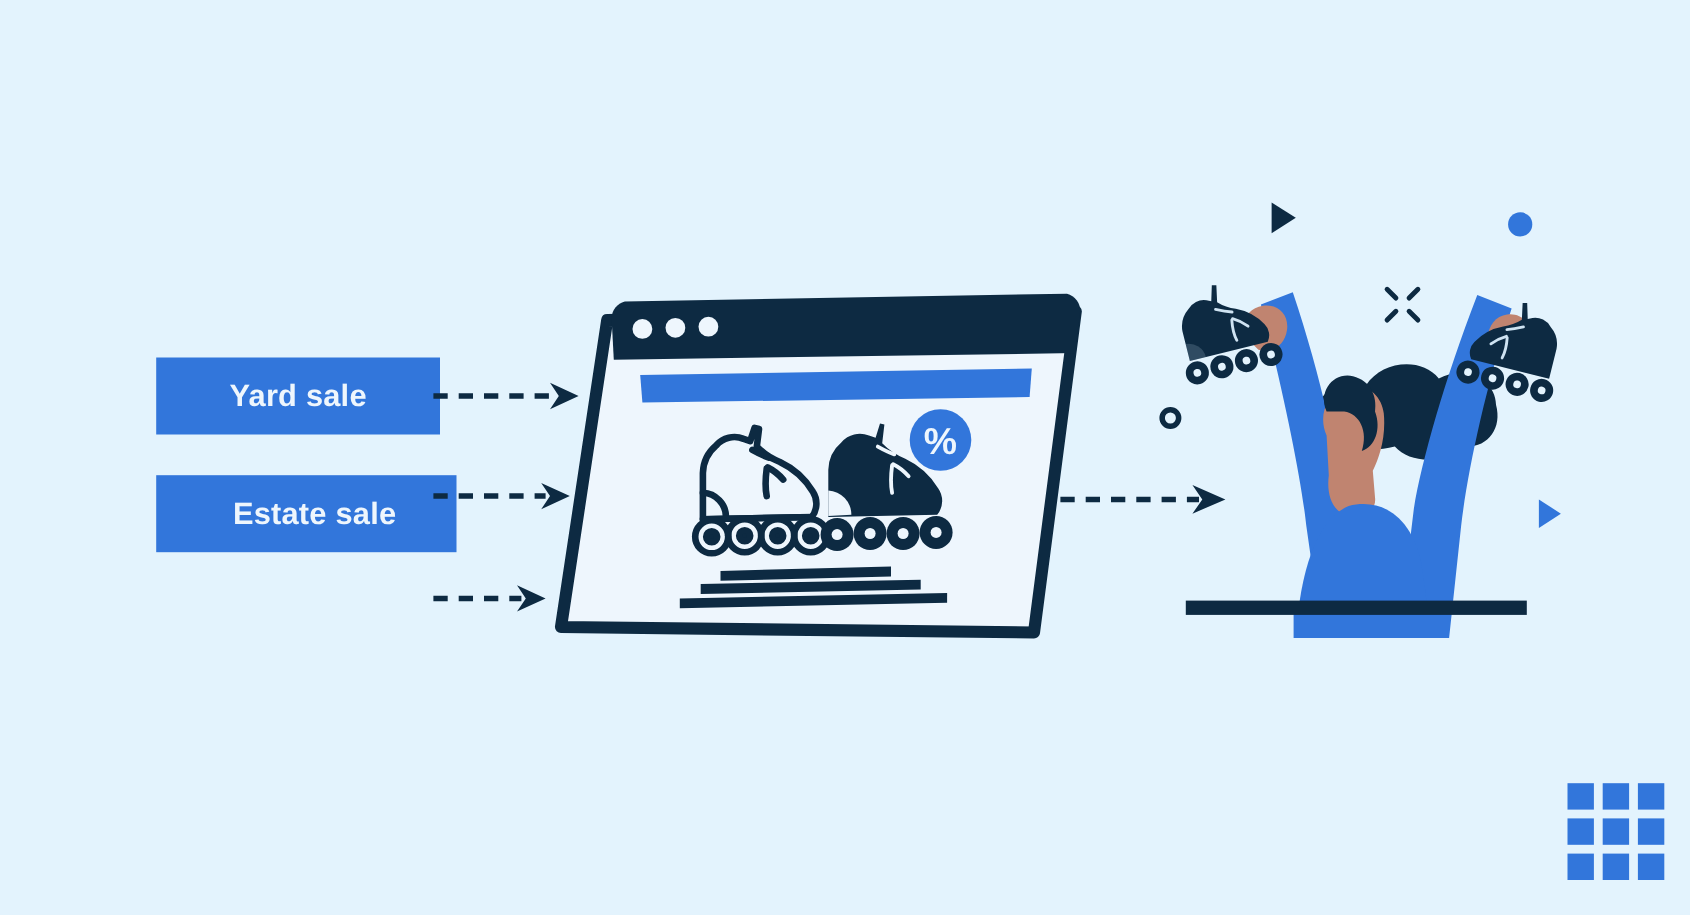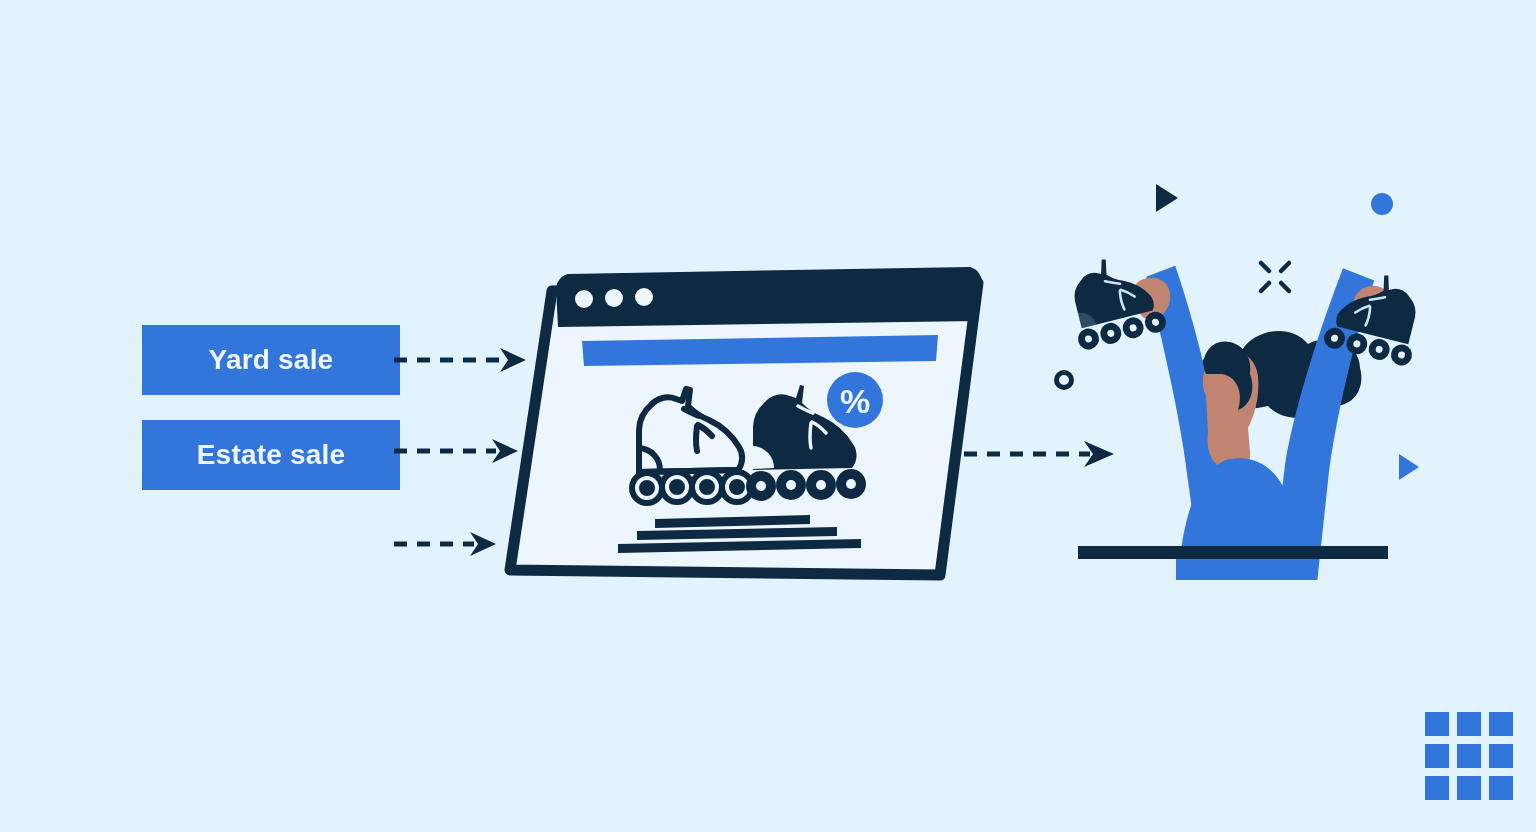--- a/index.html
+++ b/index.html
@@ -33,21 +33,21 @@
     align-items: center;
     justify-content: center;
     color: #eef6fd;
     font-size: 28px;
     font-weight: bold;
     letter-spacing: 0.2px;
     font-family: "Liberation Sans", sans-serif;
     margin-left: 13px;
   }
   .src-btn.b0 { top: 325px; }
-  .src-btn.b1 { top: 420px; }
+  .src-btn.b1 { top: 432px; padding-left: 15px; }
   .src-btn.b2 { top: 508px; }
 
   
   .arrow-svg { position: absolute; overflow: visible; }
 
   
   #browser {
     position: absolute;
     left: 500px;
     top: 265px;

